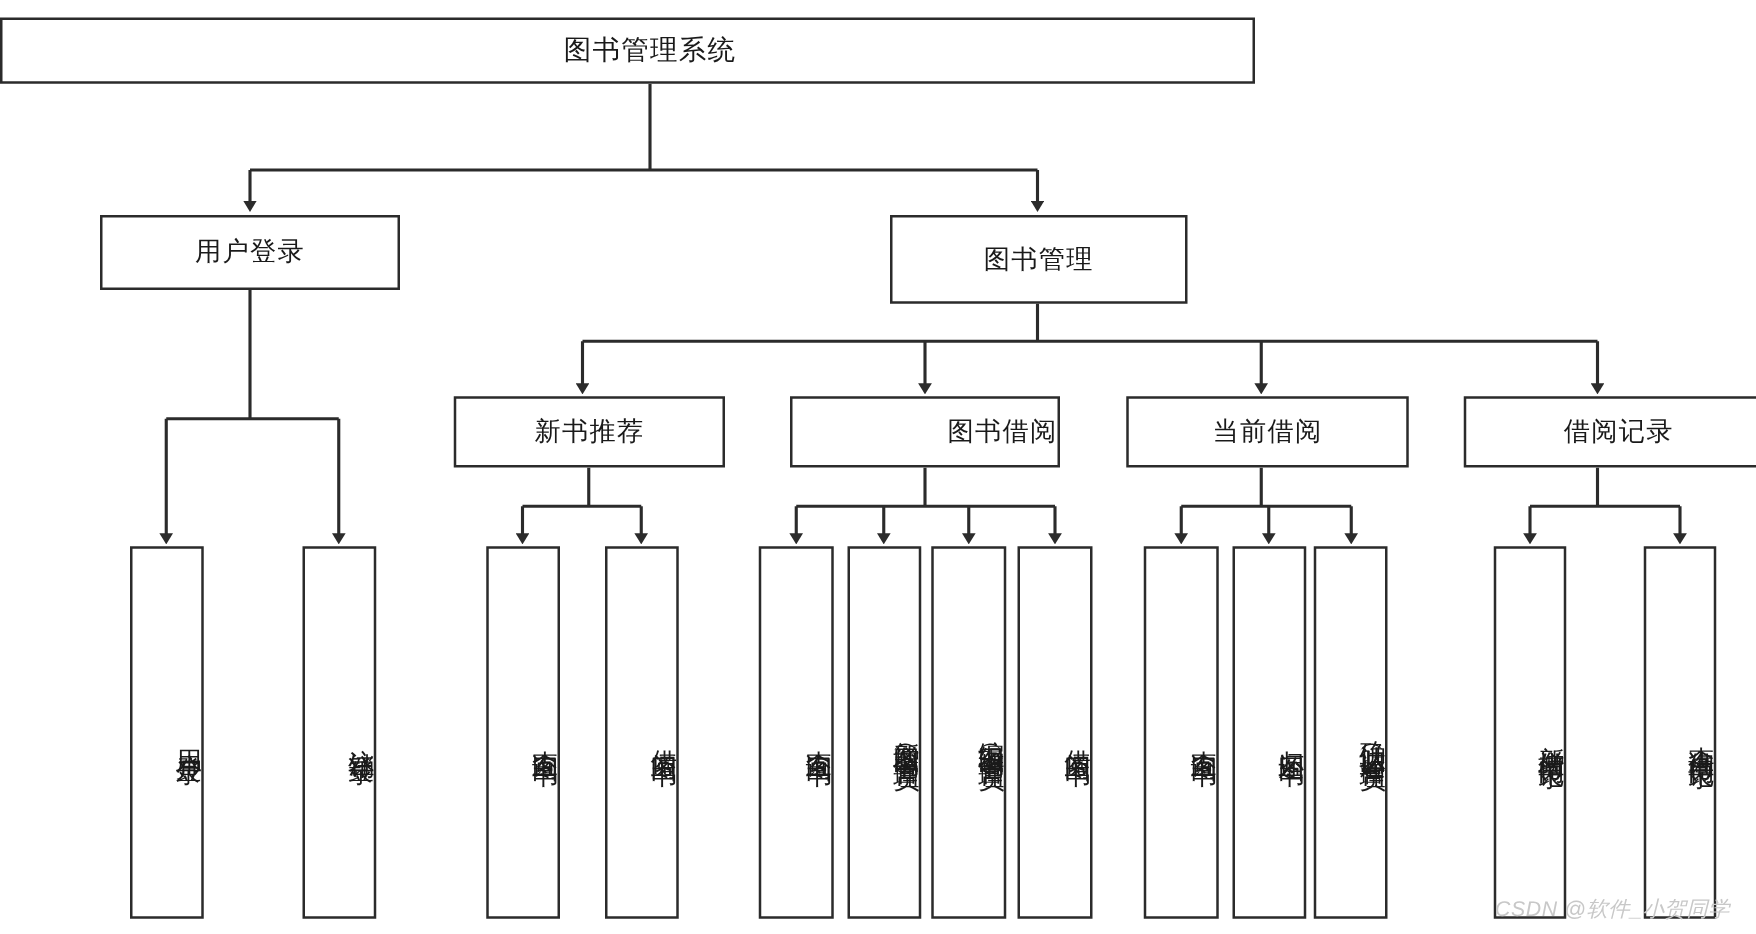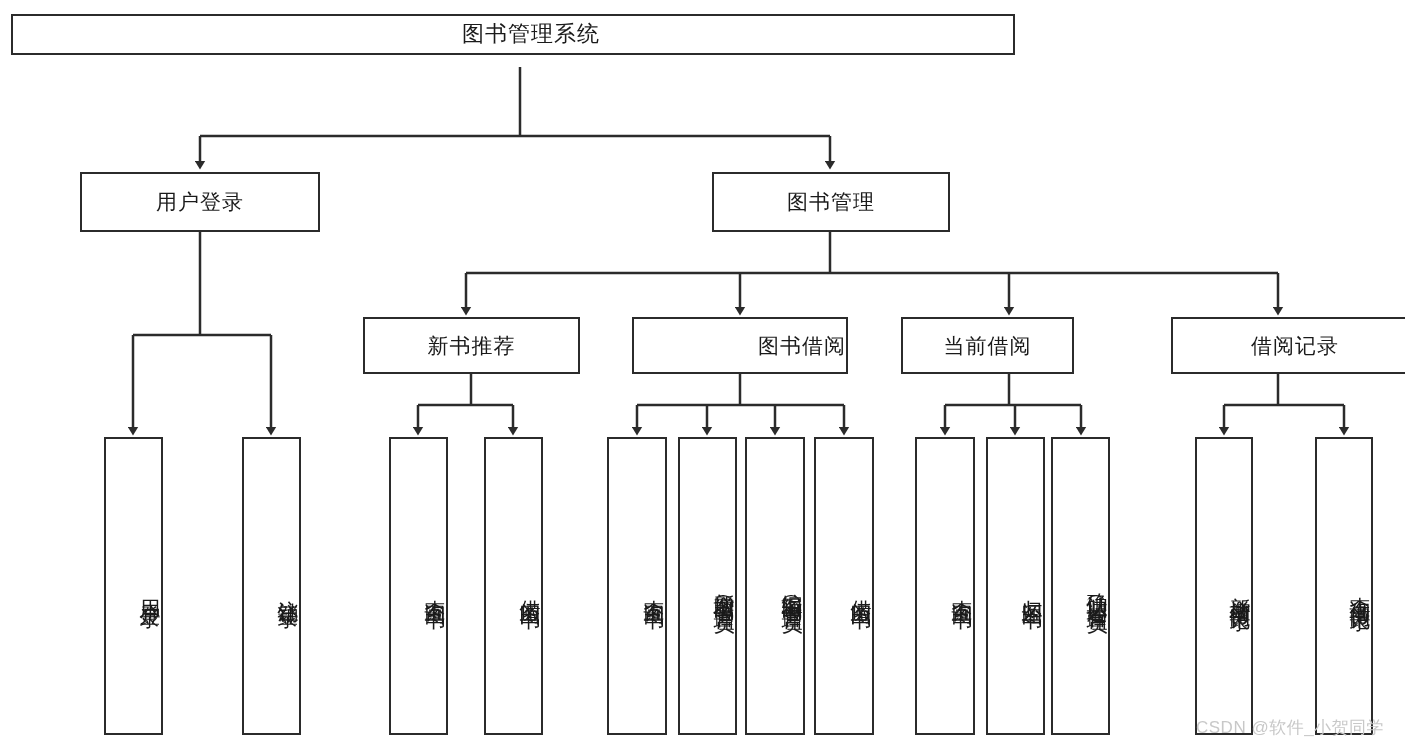--- a/index.html
+++ b/index.html
@@ -112,41 +112,41 @@
       <path d="M1015,405 L1015,428" marker-end="url(#arrow)"></path>
       <path d="M1081,405 L1081,428" marker-end="url(#arrow)"></path>
 
       <path d="M1278,374 L1278,405"></path>
       <path d="M1224,405 L1344,405"></path>
       <path d="M1224,405 L1224,428" marker-end="url(#arrow)"></path>
       <path d="M1344,405 L1344,428" marker-end="url(#arrow)"></path>
     </g>
   </svg>
 
-  <div class="node node-h node-root" style="left:11px; top:14px; width:1004px; height:41px;padding-left:36px;">
+  <div class="node node-h node-root" style="left:0; top:14px; width:1004px; height:53px;padding-left:36px;">
     <span>图书管理系统</span>
   </div>
 
   <div class="node node-h" style="left:80px; top:172px; width:240px; height:60px;">
     <span>用户登录</span>
   </div>
 
-  <div class="node node-h" style="left:712px; top:172px; width:238px; height:60px;">
+  <div class="node node-h" style="left:712px; top:172px; width:238px; height:71px;">
     <span>图书管理</span>
   </div>
 
   <div class="node node-h" style="left:363px; top:317px; width:217px; height:57px;align-items:center;">
     <span>新书推荐</span>
   </div>
 
   <div class="node node-h" style="left:632px; top:317px; width:216px; height:57px;justify-content:flex-end;">
     <span>图书借阅</span>
   </div>
 
-  <div class="node node-h" style="left:901px; top:317px; width:173px; height:57px;">
+  <div class="node node-h" style="left:901px; top:317px; width:226px; height:57px;">
     <span>当前借阅</span>
   </div>
 
   <div class="node node-h" style="left:1171px; top:317px; width:248px; height:57px;">
     <span>借阅记录</span>
   </div>
 
   <div class="node node-v leaf-tall" style="left:104px; top:437px; width:59px; height:298px;">
     <span>用户登录</span>
   </div>
@@ -192,15 +192,15 @@
   </div>
 
   <div class="node node-v leaf-tall" style="left:1195px; top:437px; width:58px; height:298px;">
     <span>新增借阅记录</span>
   </div>
 
   <div class="node node-v leaf-tall" style="left:1315px; top:437px; width:58px; height:298px;">
     <span>查询借阅记录</span>
   </div>
 
-  <div class="watermark" style="left:1196px; top:716px;">CSDN @软件_小贺同学</div>
+  <div class="watermark" style="left:1196px; top:716px;font-style:italic;">CSDN @软件_小贺同学</div>
 
 </div>
 
 </body></html>

